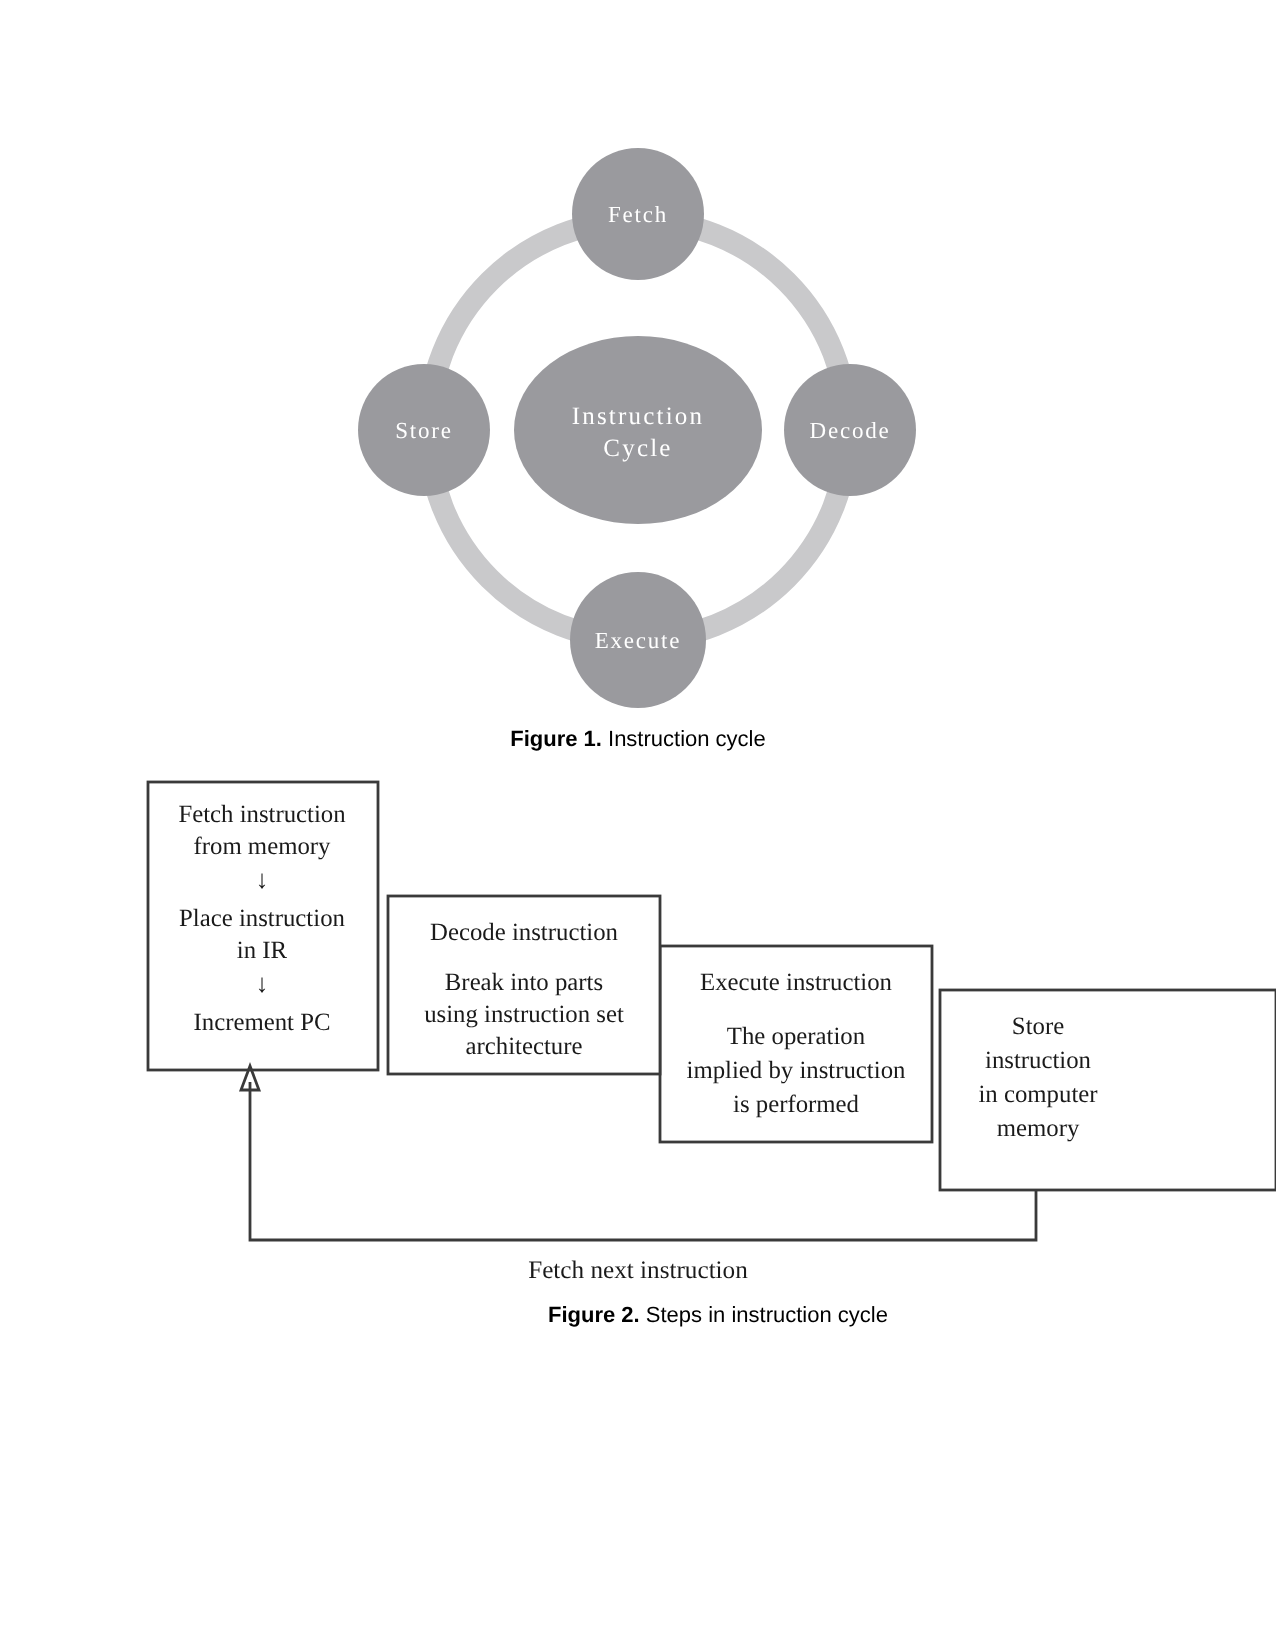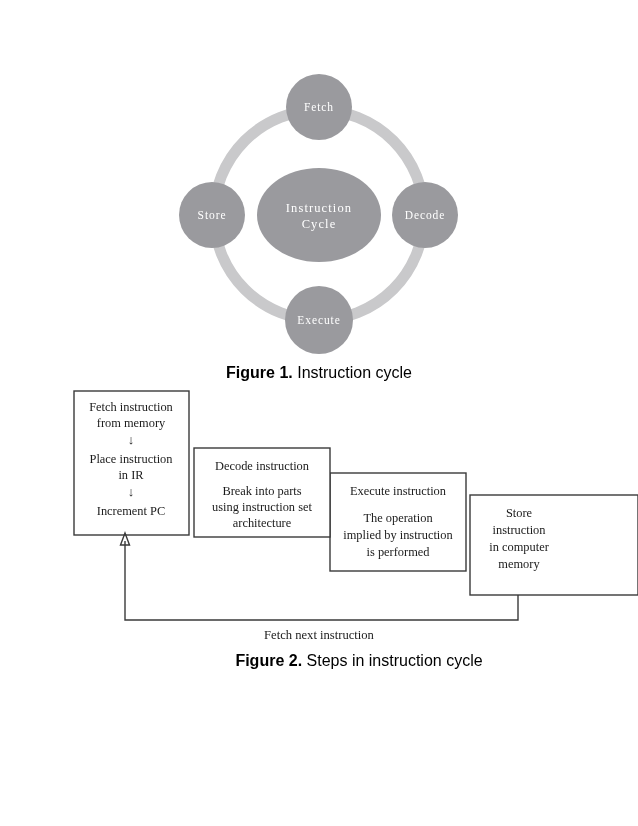--- a/index.html
+++ b/index.html
@@ -42,21 +42,21 @@
   }
   .circle-label.small { font-size: 11.5px; }
   .center-label { font-size: 12.5px; letter-spacing: 1.1px; }
 
   
   .caption {
     position: absolute;
     width: 638px;
     text-align: center;
     font-family: "Liberation Sans", sans-serif;
-    font-size: 16px;
+    font-size: 11px;
     color: #000000;
     white-space: nowrap;
   }
   .caption .cap-num {
     font-weight: bold;
   }
   .caption .cap-txt {
     font-weight: normal;
   }
   #caption-1 { top: 364px; }

